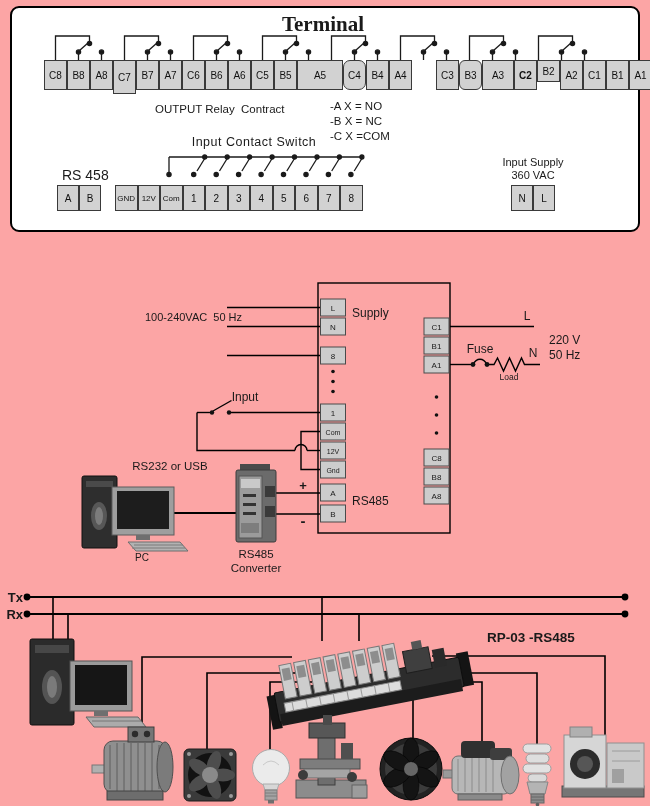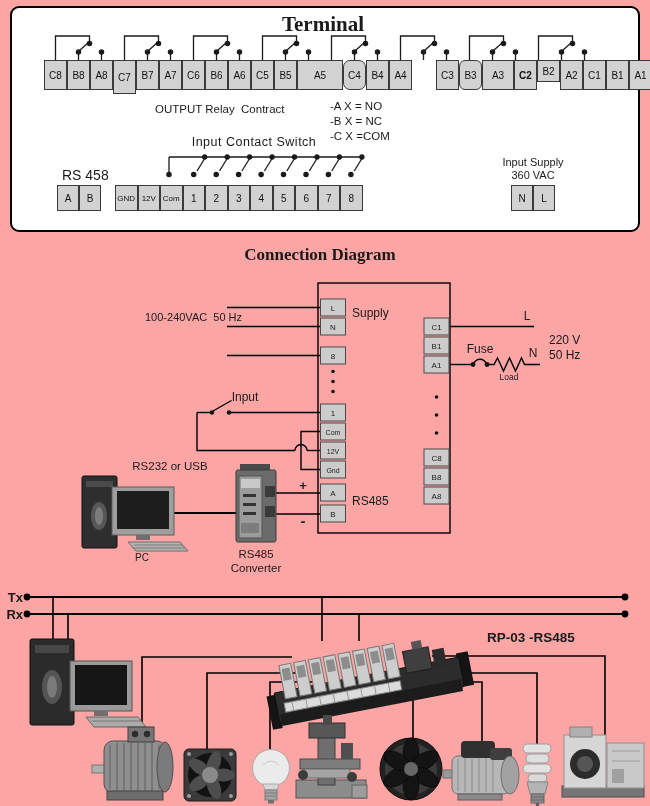--- a/index.html
+++ b/index.html
@@ -190,21 +190,20 @@
     <div class="cell" style="width:22.5px;height:26px;">8</div>
   </div>
 
   <div class="lbl" style="left:483px;top:156px;width:100px;text-align:center;font-size:11px;">Input Supply</div>
   <div class="lbl" style="left:483px;top:169px;width:100px;text-align:center;font-size:11px;">360 VAC</div>
   <div class="strip" style="left:511px;top:185px;">
     <div class="cell" style="width:22px;height:26px;">N</div>
     <div class="cell" style="width:22px;height:26px;">L</div>
   </div>
 
-  <div class="lbl serif-title" style="left:0;top:245px;width:640px;text-align:center;font-size:17px;">Connection Diagram</div>
 
   <svg class="abs" style="left:0;top:240px;" width="650" height="335" viewBox="0 0 650 335">
     <g stroke="#000" stroke-width="1.4" fill="none">
 
       <rect x="318" y="43" width="132" height="250"></rect>
 
       <path d="M227,67.5 H320"></path>
         <path d="M227,86.5 H320"></path>
         <path d="M227,115.5 H320"></path>
 

